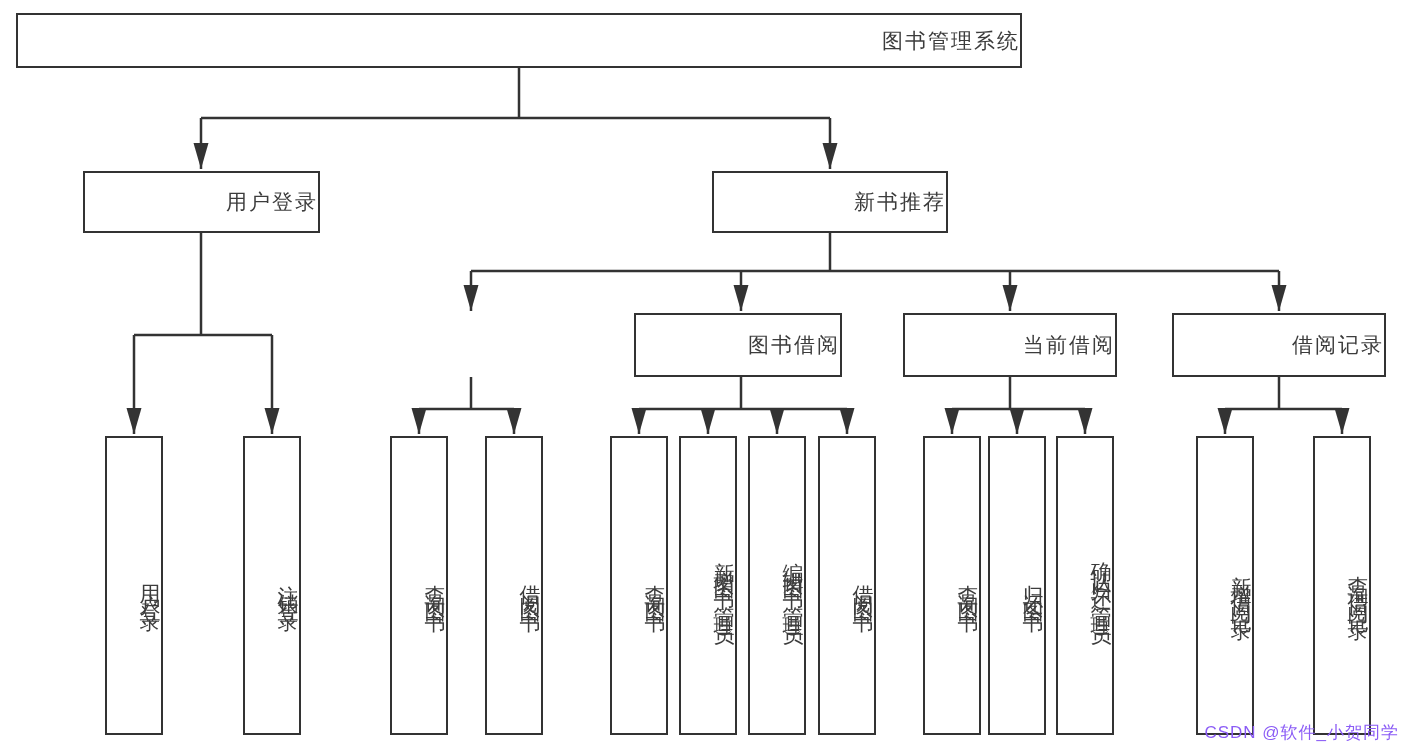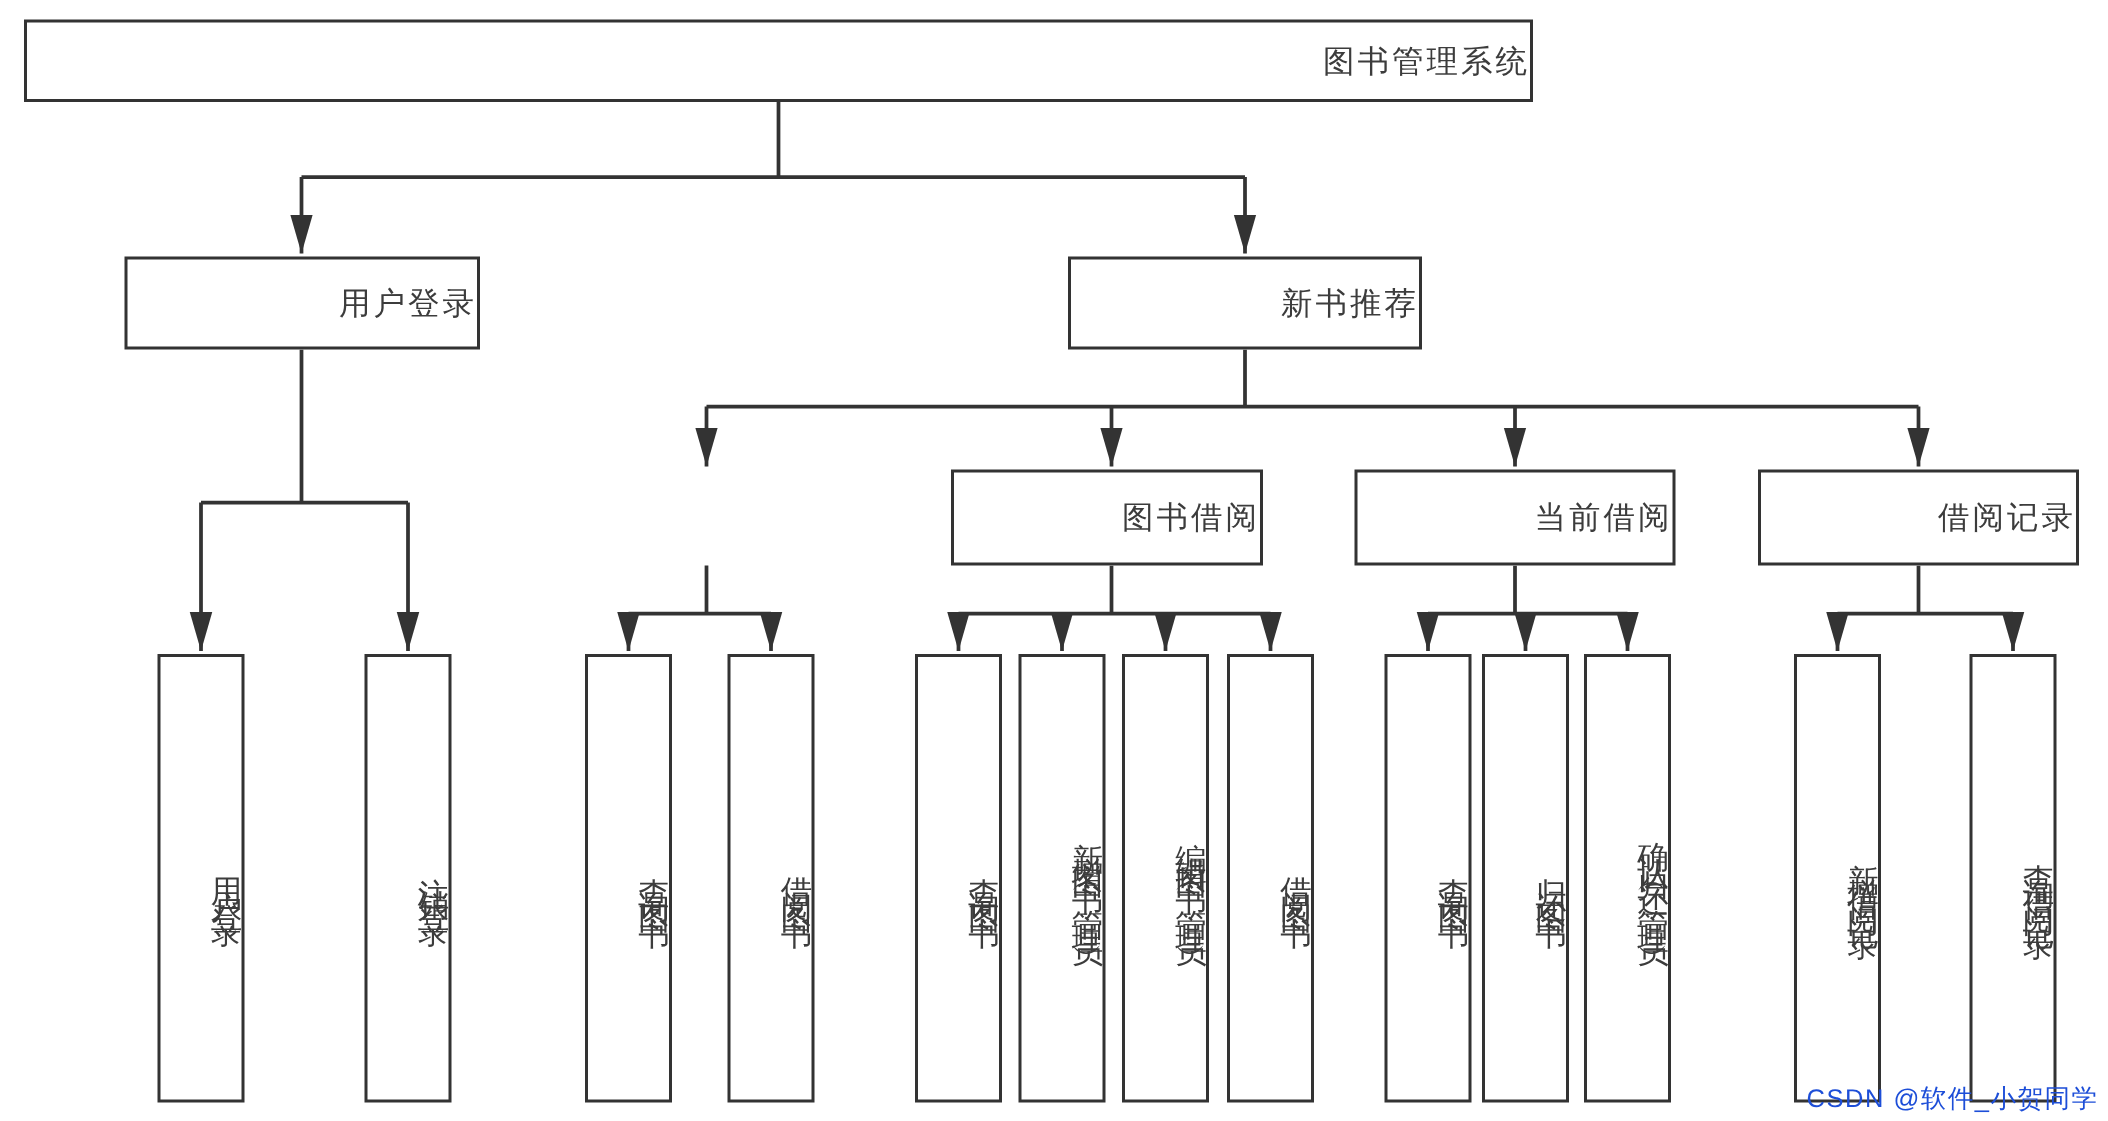--- a/index.html
+++ b/index.html
@@ -42,21 +42,21 @@
   .leaf{top:436px;width:58px;height:299px;}
   .l-1a{left:105px;} .l-1b{left:243px;}
   .l-2a{left:390px;} .l-2b{left:485px;}
   .l-3a{left:610px;} .l-3b{left:679px;} .l-3c{left:748px;} .l-3d{left:818px;}
   .l-4a{left:923px;} .l-4b{left:988px;} .l-4c{left:1056px;}
   .l-5a{left:1196px;} .l-5b{left:1313px;}
   .watermark{
     position:absolute;
     right:6px;bottom:3px;
     font-size:17px;
-    color:#1d4ed8;
+    color:#8b5cf6;
     letter-spacing:1px;
     white-space:nowrap;
   }
 </style>
 </head>
 <body>
 
 <div class="stage">
 
   <svg class="wires" width="1405" height="747" viewBox="0 0 1405 747" xmlns="http://www.w3.org/2000/svg">

